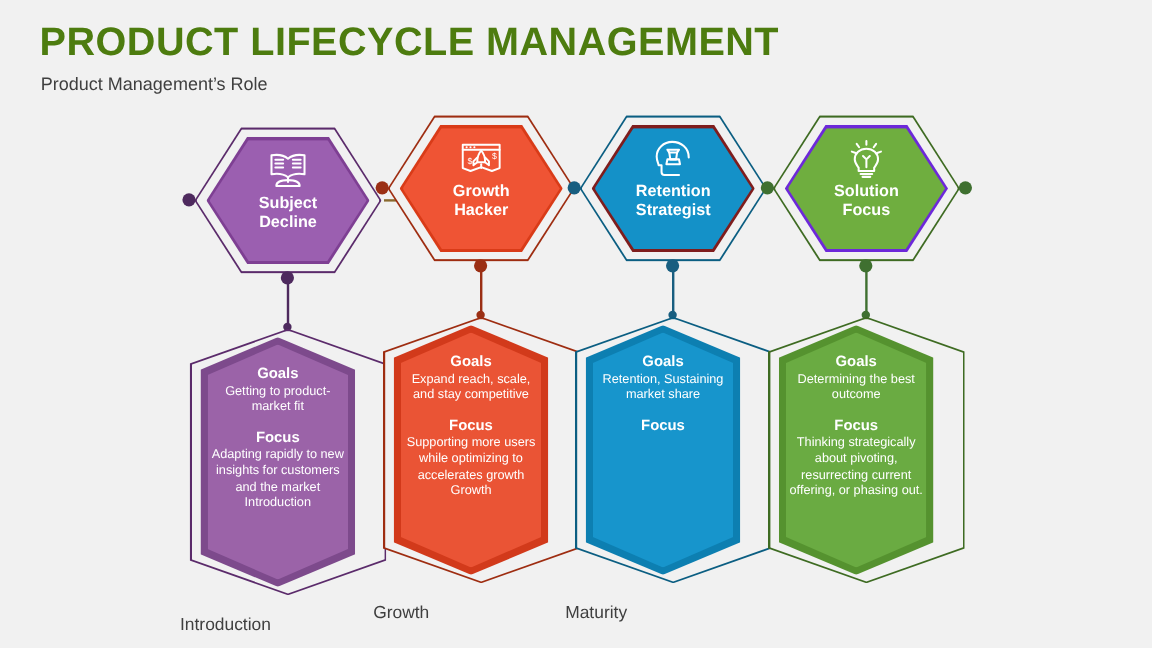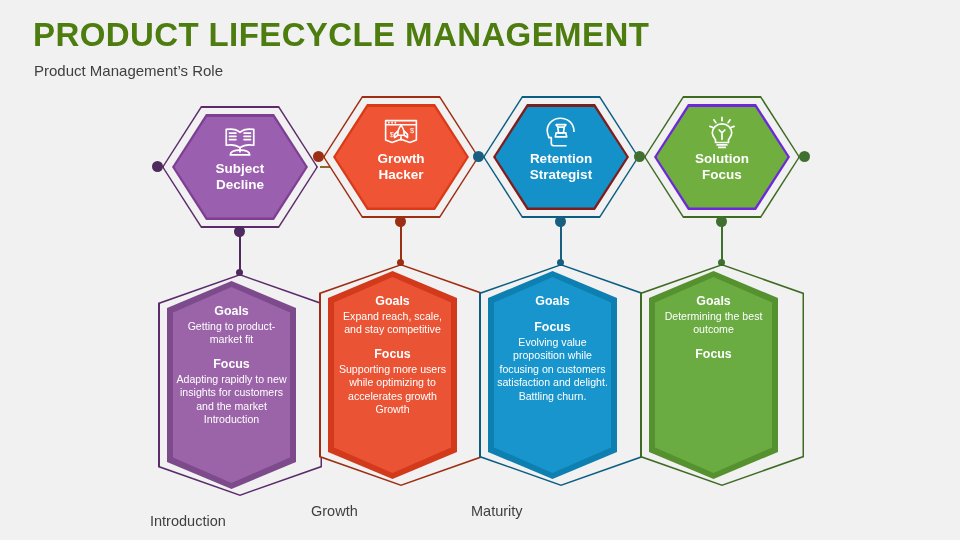--- a/index.html
+++ b/index.html
@@ -221,23 +221,23 @@
     <div class="dot dot-small" style="background:#185e80"></div>
 
     <div class="panelwrap">
       <div class="panel-outline" style="background:#0b5e82">
         <div class="panel-outline-in"></div>
       </div>
       <div class="panel-main" style="background:#0d7fb1">
         <div class="panel-fill" style="background:#1795cc"></div>
         <div class="panel-text">
           <div class="hd">Goals</div>
-          <div class="gap"></div>
-          <div class="hd">Focus</div>
-          <div>Evolving value proposition while focusing on customers satisfaction and delight. Battling churn.</div>
+          <div>Retention, Sustaining market share</div>
+          <div class="gap"></div>
+          <div class="hd">Focus</div>
         </div>
       </div>
     </div>
 
     <div class="stage">Maturity</div>
   </div>
       <div class="col" style="left: 632px;">
     <div class="hexwrap">
       <div class="hex-outline" style="background:#3e6b22">
         <div class="hex-outline-inner"></div>
@@ -269,19 +269,20 @@
       <div class="panel-outline" style="background:#3e6b22">
         <div class="panel-outline-in"></div>
       </div>
       <div class="panel-main" style="background:#55922f">
         <div class="panel-fill" style="background:#6aab42"></div>
         <div class="panel-text">
           <div class="hd">Goals</div>
           <div>Determining the best outcome</div>
           <div class="gap"></div>
           <div class="hd">Focus</div>
+          <div>Thinking strategically about pivoting, resurrecting current offering, or phasing out.</div>
         </div>
       </div>
     </div>
 
   </div>
     </div>
 </div>
 
 </body></html>

